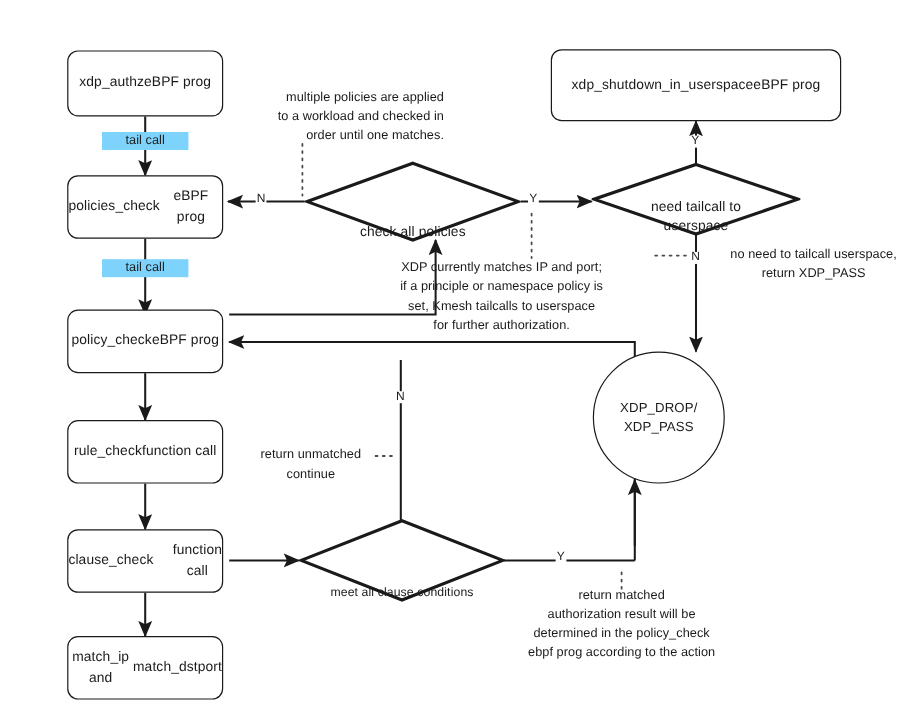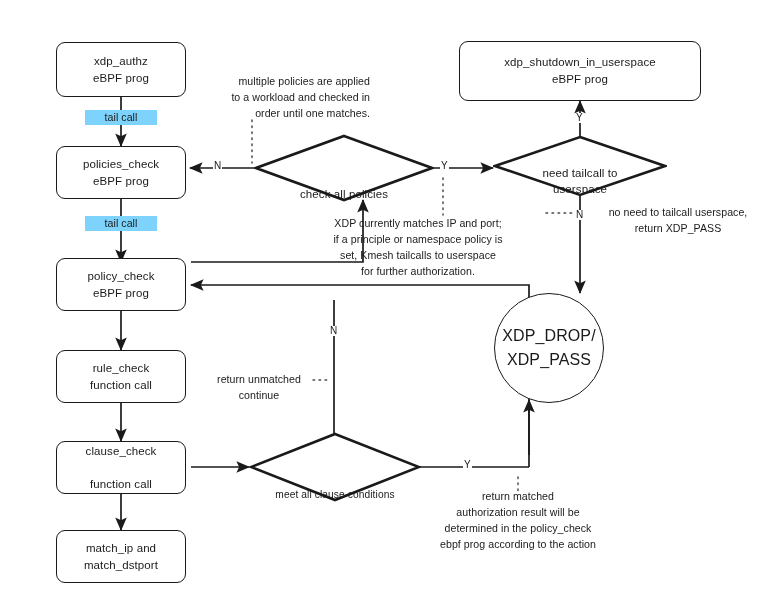--- a/index.html
+++ b/index.html
@@ -21,21 +21,20 @@
     pointer-events:none;
   }
   
   .node{
     position:absolute;
     box-sizing:border-box;
     border:1.6px solid #1a1a1a;
     border-radius:9px;
     background:#ffffff;
     display:flex;
-    flex-direction:column;
     align-items:center;
     justify-content:center;
     text-align:center;
     color:#1a1a1a;
     font-size:11.5px;
     line-height:1.45;
     letter-spacing:.1px;
   }
   .node .l2{display:block;}
   
@@ -67,21 +66,21 @@
     box-sizing:border-box;
     border:1.7px solid #1a1a1a;
     border-radius:50%;
     background:#ffffff;
     display:flex;
     flex-direction:column;
     align-items:center;
     justify-content:center;
     text-align:center;
     color:#1a1a1a;
-    font-size:16px;
+    font-size:11px;
     line-height:1.5;
     letter-spacing:.1px;
   }
   
   .note{
     position:absolute;
     color:#1a1a1a;
     font-size:10.6px;
     line-height:1.5;
     text-align:center;

